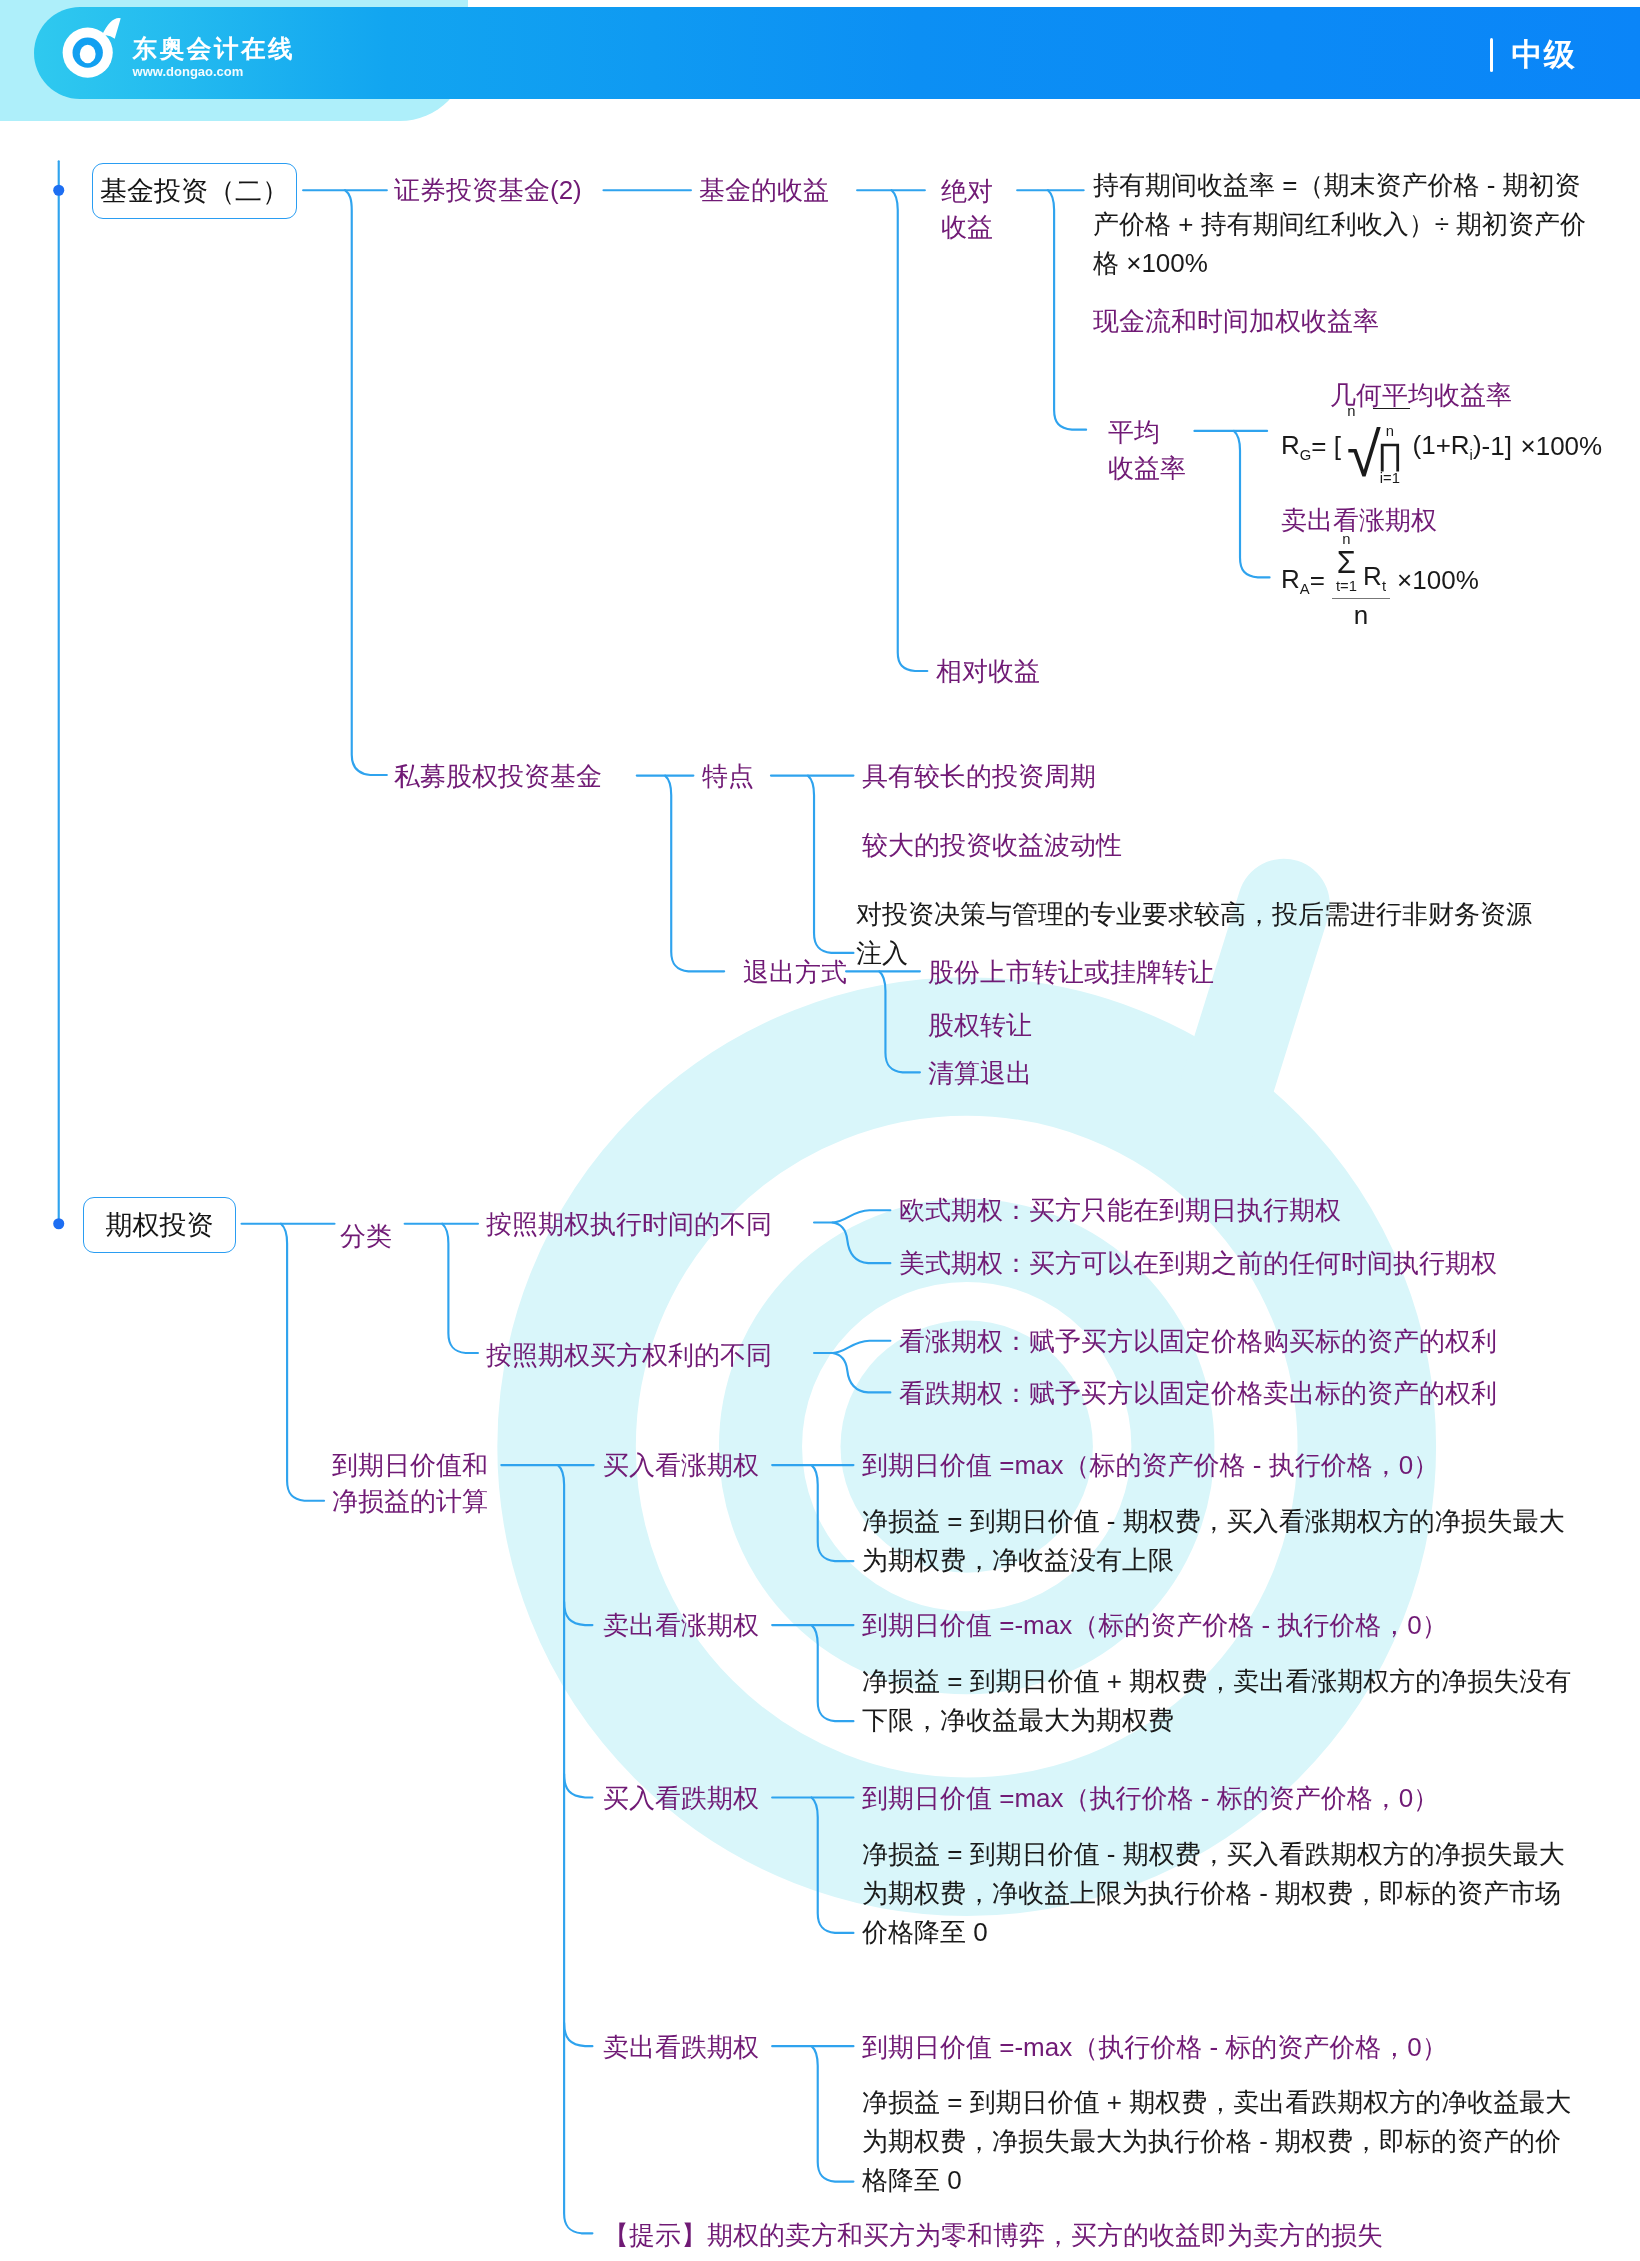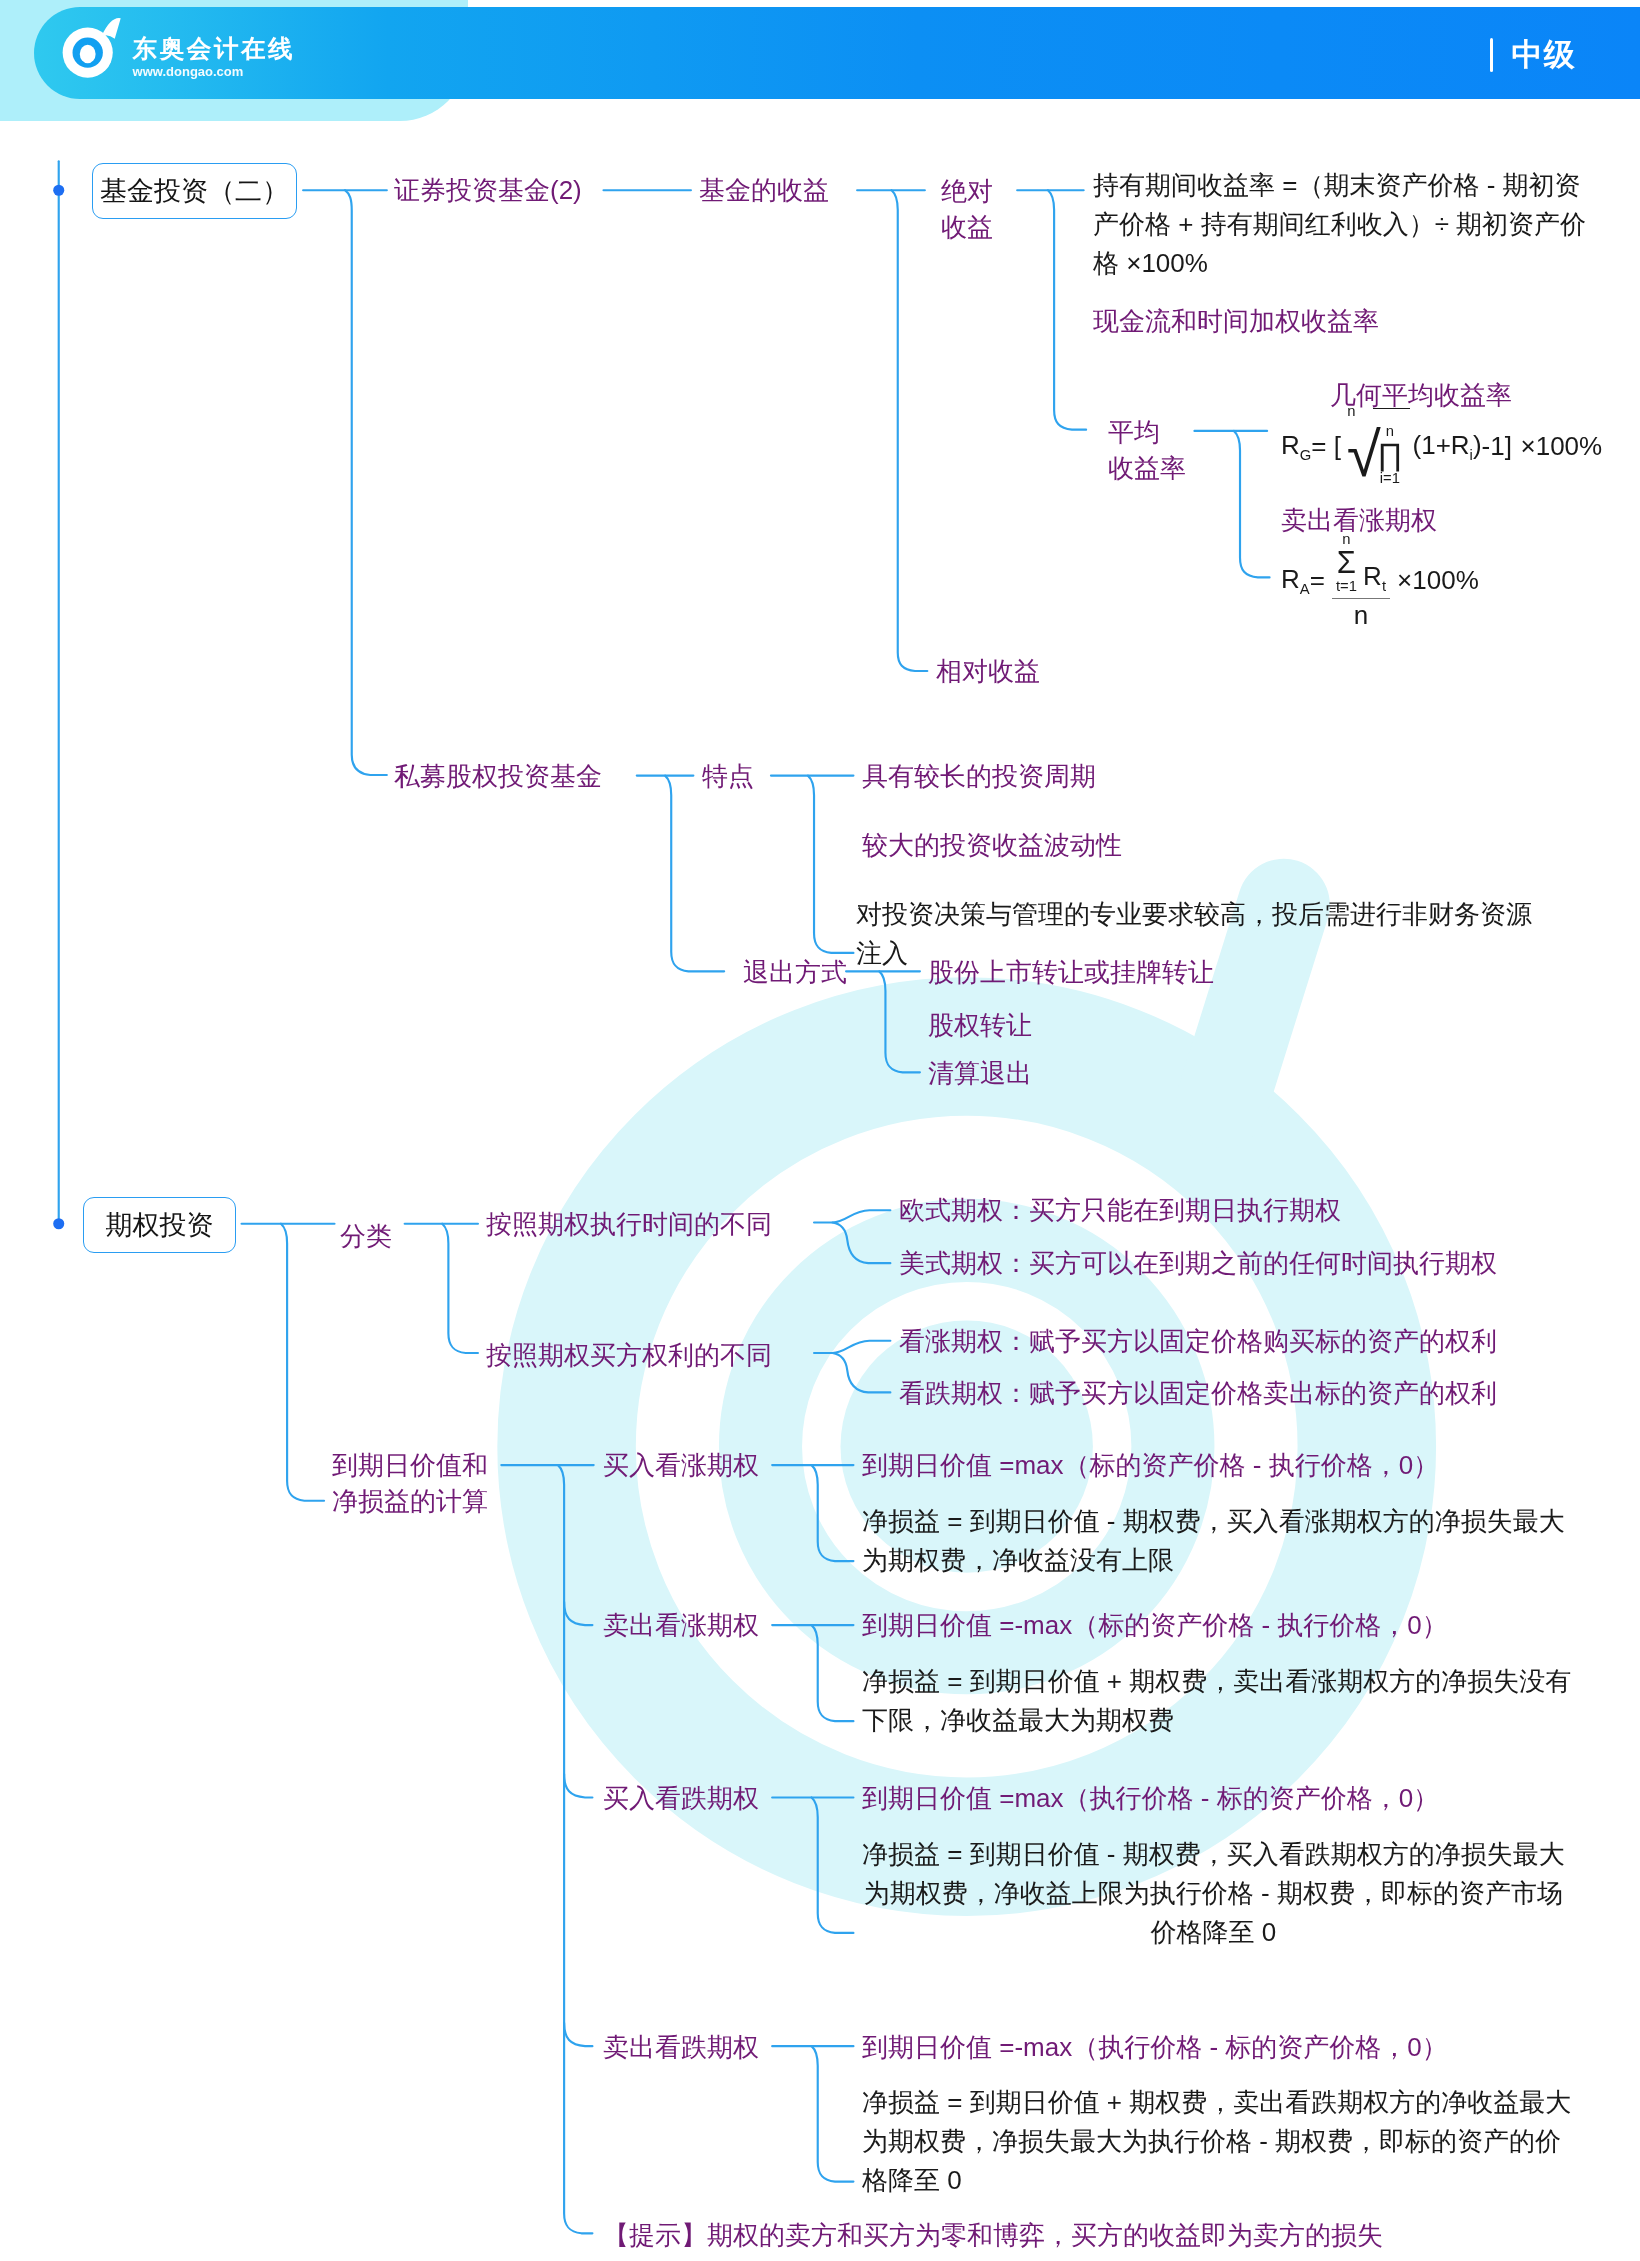--- a/index.html
+++ b/index.html
@@ -224,21 +224,21 @@
 
   <div class="nd" style="left:603px;top:1607px;">卖出看涨期权</div>
   <div class="nd" style="left:862px;top:1607px;">到期日价值 =-max（标的资产价格 - 执行价格，0）</div>
   <div class="para" style="left:862px;top:1662px;">
     <div>净损益 = 到期日价值 + 期权费，卖出看涨期权方的净损失没有</div>
     <div>下限，净收益最大为期权费</div>
   </div>
 
   <div class="nd" style="left:603px;top:1780px;">买入看跌期权</div>
   <div class="nd" style="left:862px;top:1780px;">到期日价值 =max（执行价格 - 标的资产价格，0）</div>
-  <div class="para" style="left:862px;top:1835px;text-align:center;">
+  <div class="para" style="left:862px;top:1835px;">
     <div>净损益 = 到期日价值 - 期权费，买入看跌期权方的净损失最大</div>
     <div>为期权费，净收益上限为执行价格 - 期权费，即标的资产市场</div>
     <div>价格降至 0</div>
   </div>
 
   <div class="nd" style="left:603px;top:2029px;">卖出看跌期权</div>
   <div class="nd" style="left:862px;top:2029px;">到期日价值 =-max（执行价格 - 标的资产价格，0）</div>
   <div class="para" style="left:862px;top:2083px;">
     <div>净损益 = 到期日价值 + 期权费，卖出看跌期权方的净收益最大</div>
     <div>为期权费，净损失最大为执行价格 - 期权费，即标的资产的价</div>

